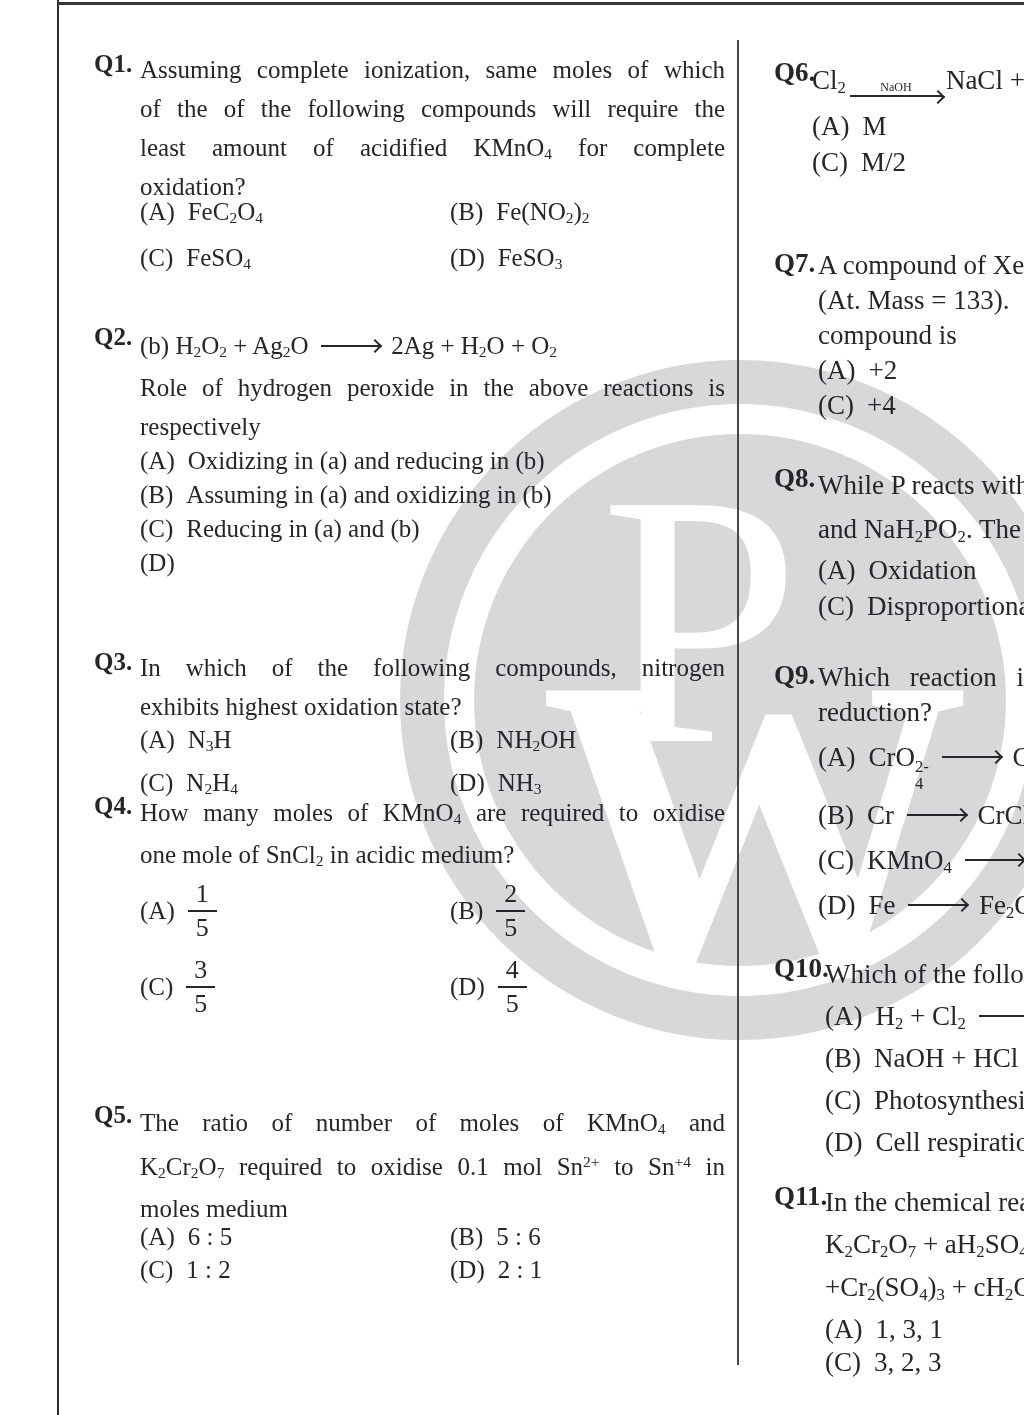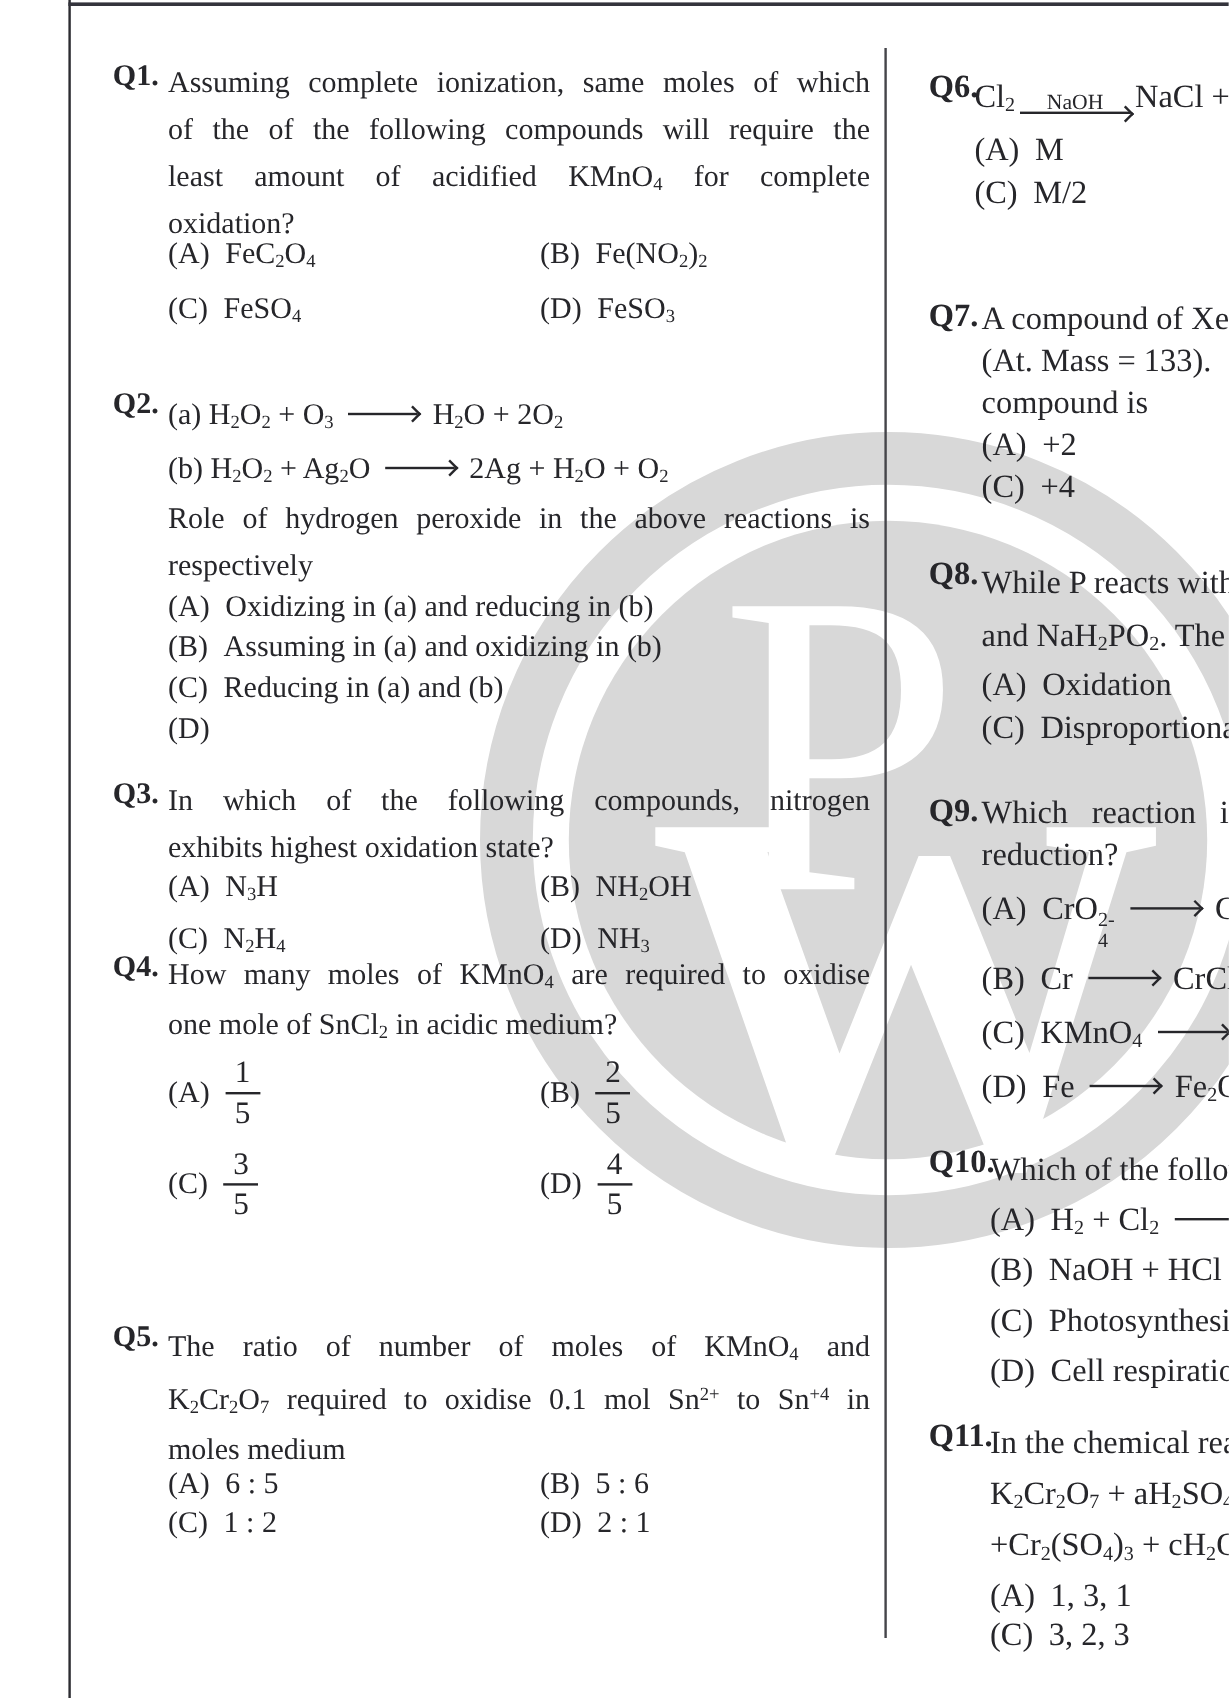--- a/index.html
+++ b/index.html
@@ -45,21 +45,21 @@
   
   sub{font-size:62%;vertical-align:-0.22em;line-height:0;}
   sup{font-size:62%;vertical-align:0.5em;line-height:0;}
   .substack{display:inline-flex;flex-direction:column;align-items:flex-start;
     font-size:62%;line-height:1.05;vertical-align:-0.35em;}
   .arr{display:inline-block;width:58px;height:2px;background:currentColor;
     vertical-align:0.3em;position:relative;margin:0 6px;}
   .arr::after{content:'';position:absolute;right:-1px;top:-3.5px;width:8px;height:8px;
     border-top:2px solid currentColor;border-right:2px solid currentColor;transform:rotate(45deg);}
   .larrow{display:inline-flex;flex-direction:column;align-items:center;vertical-align:-2px;margin:0 4px;}
-  .larrow-label{font-size:18px;line-height:13px;margin-bottom:1px;}
+  .larrow-label{font-size:12px;line-height:13px;margin-bottom:1px;}
   .larrow-line{width:92px;height:0;border-bottom:2px solid #26262a;position:relative;margin-bottom:9px;}
   .larrow-line::after{content:'';position:absolute;right:-1px;top:-3.5px;width:8px;height:8px;
     border-top:2px solid #26262a;border-right:2px solid #26262a;transform:rotate(45deg);}
 </style>
 </head>
 <body>
 
 <div class="wm wm-ring"></div>
 <div class="wm wm-disc"></div>
 <div class="wm wm-letter wm-p">P</div>
@@ -95,21 +95,20 @@
         <span>(D)</span>
         <span>FeSO<sub>3</sub></span>
       </div>
     </div>
   </div>
 </div>
 
 <div class="q" style="top:323px">
   <span class="qn">Q2.</span>
   <div class="qb">
-    <div class="line" style="line-height:45px">(a) H<sub>2</sub>O<sub>2</sub> + O<sub>3</sub> <span class="arr"></span> H<sub>2</sub>O + 2O<sub>2</sub></div>
     <div class="line" style="line-height:45px">(b) H<sub>2</sub>O<sub>2</sub> + Ag<sub>2</sub>O <span class="arr"></span> 2Ag + H<sub>2</sub>O + O<sub>2</sub></div>
     <div class="line jl">Role of hydrogen peroxide in the above reactions is</div>
     <div class="line">respectively</div>
     <div style="margin-top:-2px">
       <div class="line inlopt" style="line-height:34px">
         <span>(A)</span>
         <span>Oxidizing in (a) and reducing in (b)</span>
       </div>
       <div class="line inlopt" style="line-height:34px">
         <span>(B)</span>

